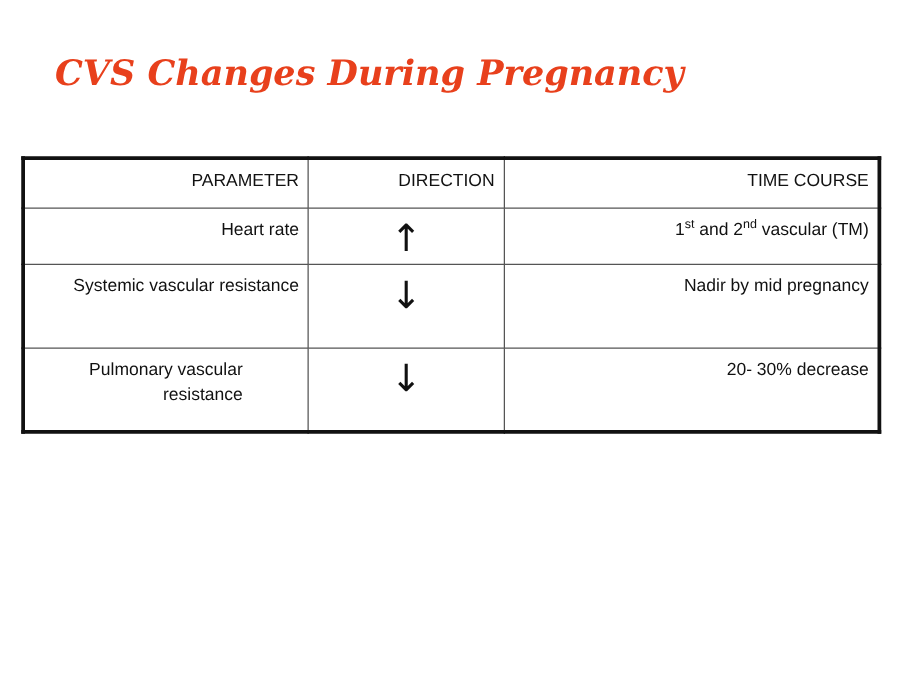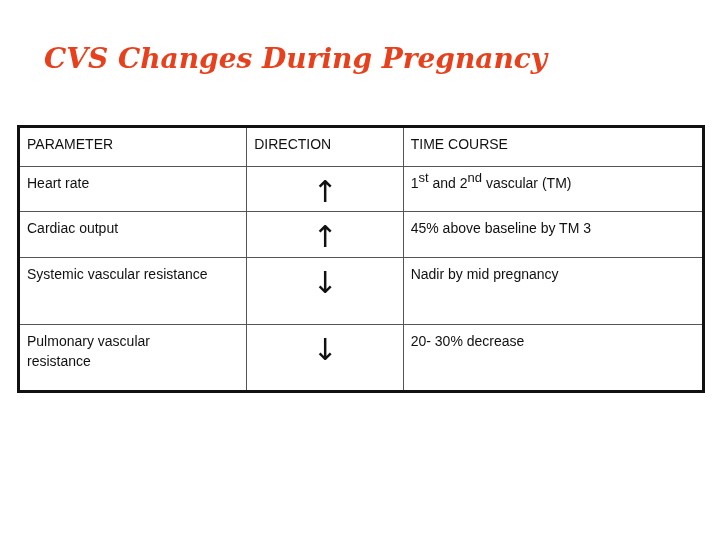--- a/index.html
+++ b/index.html
@@ -11,26 +11,26 @@
     position: absolute; left: 44px; top: 42px; margin: 0;
     font-family: "DejaVu Serif", serif; font-style: italic; font-weight: bold;
     font-size: 28px; color: #e8401c; letter-spacing: 0px; white-space: nowrap;
   }
   table.grid {
     position: absolute; left: 17px; top: 125px; width: 688px;
     border-collapse: collapse; border: 3px solid #111;
     font-size: 14px; color: #111;
   }
   table.grid td, table.grid th {
-    border: 1px solid #555; vertical-align: top; text-align: left;
+    border: 1px solid #555; vertical-align: top; text-align: right;
     padding: 6px 7px 0 7px; font-weight: normal; line-height: 20px;
   }
   col.c1 { width: 229px; } col.c2 { width: 157px; } col.c3 { width: 302px; }
   .arrow { text-align: center !important; font-size: 30px; line-height: 30px !important; padding-top: 10px !important; font-family: "DejaVu Sans", sans-serif; }
-  sup { font-size: 13px; vertical-align: 6px; line-height: 0; }
+  sup { font-size: 10px; vertical-align: 6px; line-height: 0; }
 </style>
 </head>
 <body>
 
 <h1 class="title">CVS Changes During Pregnancy</h1>
 
 <table class="grid">
   <colgroup>
       <col class="c1">
       <col class="c2">
@@ -40,25 +40,20 @@
       <tr style="height:40px">
     <th>PARAMETER</th>
     <th>DIRECTION</th>
     <th>TIME COURSE</th>
   </tr>
   <tr style="height:45px">
     <td>Heart rate</td>
     <td class="arrow">↑</td>
     <td><span>1</span><sup>st</sup><span> and 2</span><sup>nd</sup><span> vascular (TM)</span></td>
   </tr>
-  <tr style="height:46px">
-    <td>Cardiac output</td>
-    <td class="arrow">↑</td>
-    <td>45% above baseline by TM 3</td>
-  </tr>
   <tr style="height:67px">
     <td>Systemic vascular resistance</td>
     <td class="arrow">↓</td>
     <td>Nadir by mid pregnancy</td>
   </tr>
   <tr style="height:67px">
     <td style="padding-right:52px">Pulmonary vascular resistance</td>
     <td class="arrow">↓</td>
     <td>20- 30% decrease</td>
   </tr>

